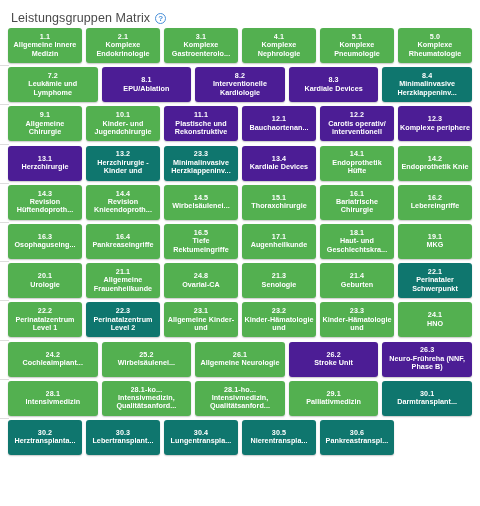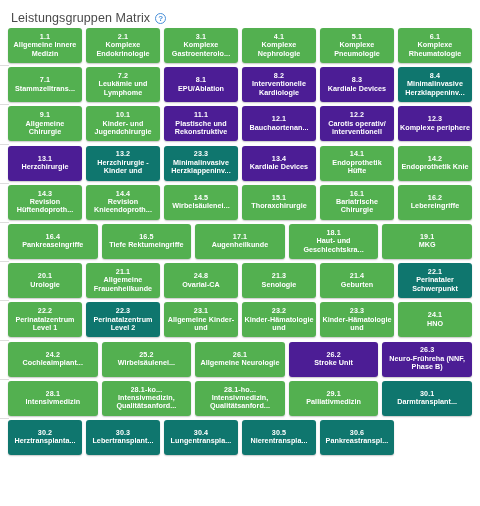--- a/index.html
+++ b/index.html
@@ -172,29 +172,25 @@
           </div>
           <div class="cell c-green">
             <div class="cell-code">4.1</div>
             <div class="cell-label">Komplexe Nephrologie</div>
           </div>
           <div class="cell c-green">
             <div class="cell-code">5.1</div>
             <div class="cell-label">Komplexe Pneumologie</div>
           </div>
           <div class="cell c-green">
-            <div class="cell-code">6.1</div>
+            <div class="cell-code">5.0</div>
             <div class="cell-label">Komplexe Rheumatologie</div>
           </div>
         </div>
         <div class="matrix-row">
-          <div class="cell c-green">
-            <div class="cell-code">7.1</div>
-            <div class="cell-label">Stammzelltrans...</div>
-          </div>
           <div class="cell c-green">
             <div class="cell-code">7.2</div>
             <div class="cell-label">Leukämie und Lymphome</div>
           </div>
           <div class="cell c-orange">
             <div class="cell-code">8.1</div>
             <div class="cell-label">EPU/Ablation</div>
           </div>
           <div class="cell c-orange">
             <div class="cell-code">8.2</div>
@@ -282,20 +278,24 @@
             <div class="cell-code">16.1</div>
             <div class="cell-label">Bariatrische Chirurgie</div>
           </div>
           <div class="cell c-green">
             <div class="cell-code">16.2</div>
             <div class="cell-label">Lebereingriffe</div>
           </div>
         </div>
         <div class="matrix-row">
           <div class="cell c-green">
+            <div class="cell-code">16.3</div>
+            <div class="cell-label">Ösophaguseing...</div>
+          </div>
+          <div class="cell c-green">
             <div class="cell-code">16.4</div>
             <div class="cell-label">Pankreaseingriffe</div>
           </div>
           <div class="cell c-green">
             <div class="cell-code">16.5</div>
             <div class="cell-label">Tiefe Rektumeingriffe</div>
           </div>
           <div class="cell c-green">
             <div class="cell-code">17.1</div>
             <div class="cell-label">Augenheilkunde</div>

